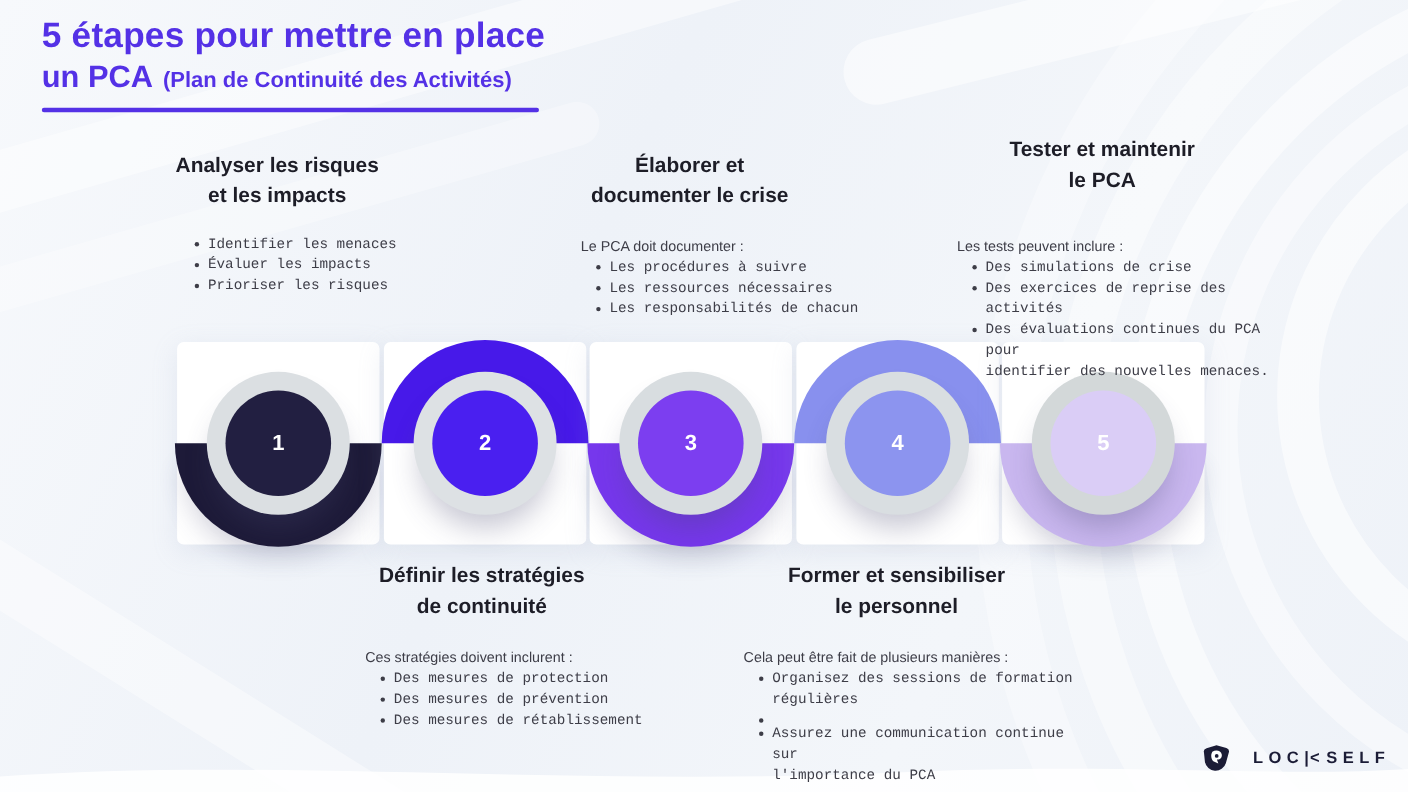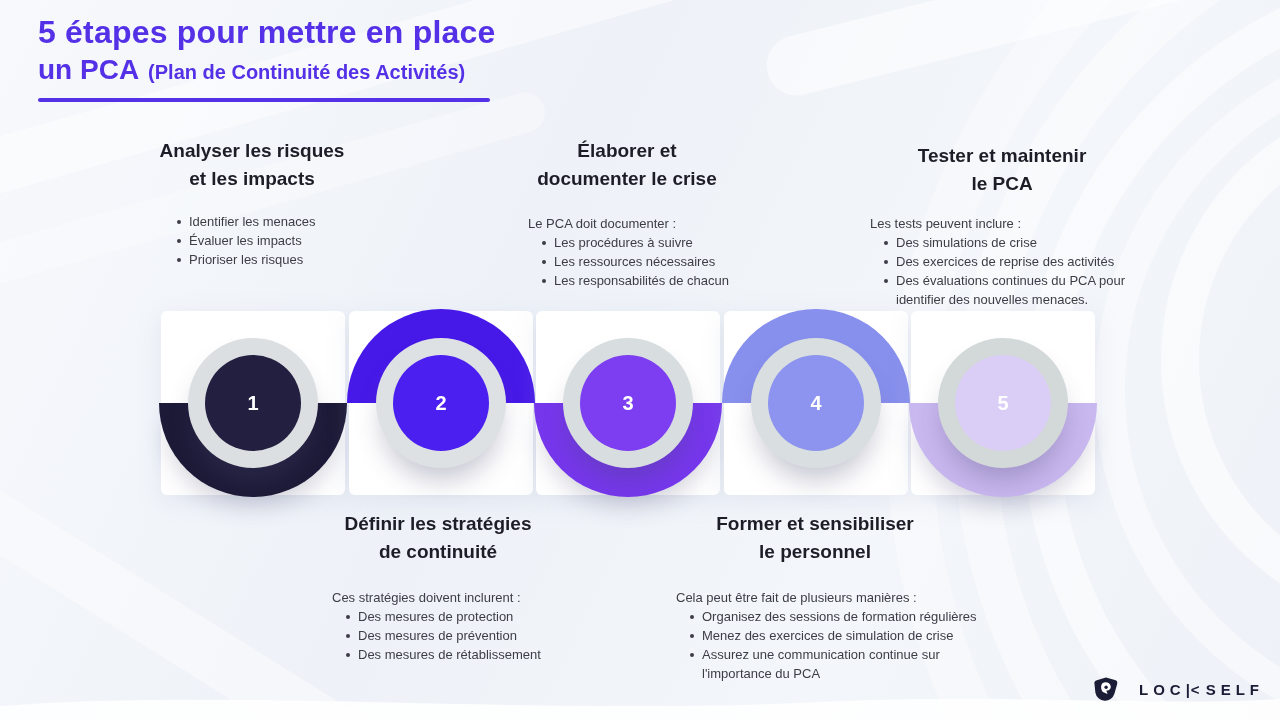--- a/index.html
+++ b/index.html
@@ -16,21 +16,21 @@
   .title-line2{left:38px;top:54px;display:flex;align-items:baseline;gap:9px;}
   .title-main{font-size:28px;font-weight:bold;}
   .title-sub{font-size:20px;font-weight:bold;}
   .title-underline{left:38px;top:98px;width:452px;height:4px;border-radius:2px;}
 
   
   .step-heading{position:absolute;z-index:2;width:280px;text-align:center;
     font-size:19px;line-height:28px;font-weight:bold;color:#1d1d27;white-space:pre-line;}
   .step-content{position:absolute;z-index:2;font-size:13px;line-height:19px;color:#3d3d47;}
   .intro{margin:0 0 0 0;}
-  .bullet-row{display:flex;margin-left:14px;}
+  .bullet-row{display:flex;margin-left:14px;font-family:Liberation Mono, monospace;}
   .dot{flex:0 0 auto;width:4px;height:4px;border-radius:50%;background:#3d3d47;margin:8px 8px 0 0;}
   .bullet-text{white-space:pre-line;}
 
   
   .unit{position:absolute;top:309px;width:188px;height:188px;z-index:1;}
   .unit-card{position:absolute;left:2px;top:2px;right:2px;bottom:2px;background:#ffffff;
     border-radius:6px;box-shadow:0 6px 24px rgba(150,160,190,.16);}
   .dome{position:absolute;left:0;width:188px;height:94px;}
   .dome-top{top:0;border-radius:94px 94px 0 0;}
   .dome-bottom{top:94px;border-radius:0 0 94px 94px;box-shadow:0 16px 22px -6px rgba(70,70,110,.20);}
@@ -102,21 +102,21 @@
     <div class="bullet-row">
         <span class="dot"></span>
         <span class="bullet-text">Les ressources nécessaires</span>
       </div>
     <div class="bullet-row">
         <span class="dot"></span>
         <span class="bullet-text">Les responsabilités de chacun</span>
       </div>
   </div>
 
-  <div class="step-heading" style="left:862px;top:142px;">Tester et maintenir
+  <div class="step-heading" style="left:862px;top:123px;">Tester et maintenir
 le PCA</div>
   <div class="step-content" style="left:870px;top:214px;width:310px;">
     <div class="intro">Les tests peuvent inclure :</div>
     <div class="bullet-row">
         <span class="dot"></span>
         <span class="bullet-text">Des simulations de crise</span>
       </div>
     <div class="bullet-row">
         <span class="dot"></span>
         <span class="bullet-text">Des exercices de reprise des activités</span>
@@ -149,21 +149,20 @@
   <div class="step-heading" style="left:675px;top:510px;">Former et sensibiliser
 le personnel</div>
   <div class="step-content" style="left:676px;top:588px;width:320px;">
     <div class="intro">Cela peut être fait de plusieurs manières :</div>
     <div class="bullet-row">
         <span class="dot"></span>
         <span class="bullet-text">Organisez des sessions de formation régulières</span>
       </div>
     <div class="bullet-row">
         <span class="dot"></span>
-        <span class="bullet-text">Menez des exercices de simulation de crise</span>
       </div>
     <div class="bullet-row">
         <span class="dot"></span>
         <span class="bullet-text">Assurez une communication continue sur
 l'importance du PCA</span>
       </div>
   </div>
 
   <div class="unit" style="left:159px;">
     <div class="unit-card"></div>

